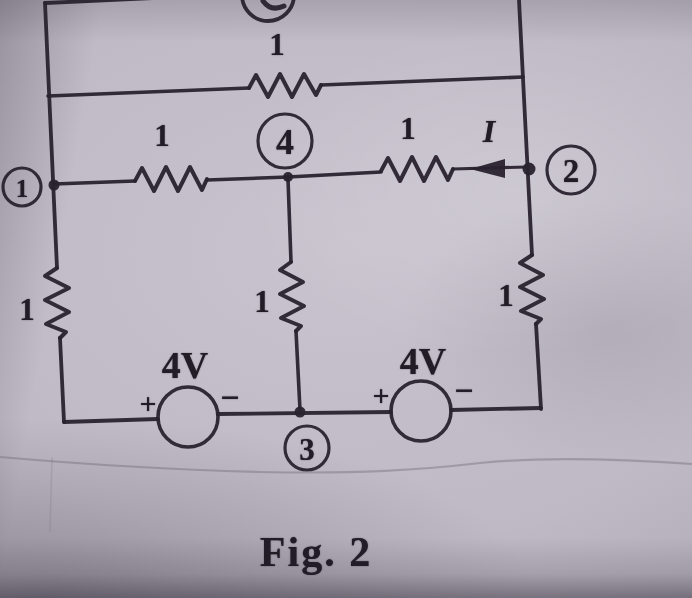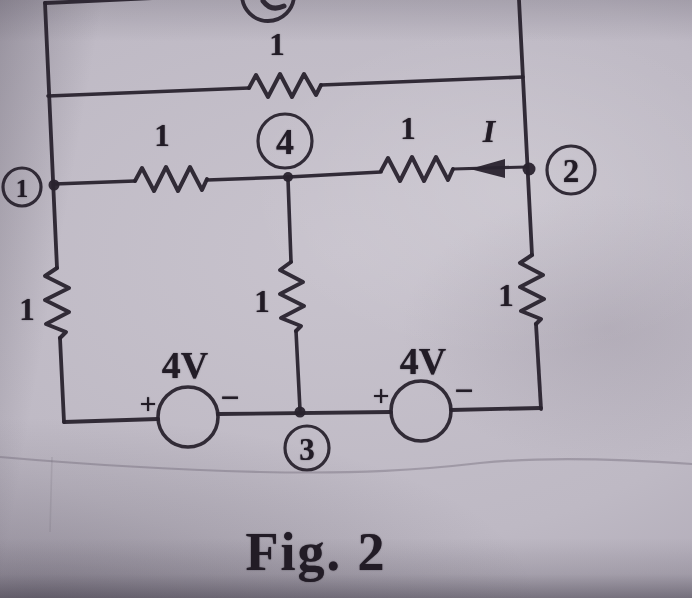--- a/index.html
+++ b/index.html
@@ -99,15 +99,15 @@
   <div class="lbl" style="left:230px;top:398px;font-size:34px">−</div>
   <div class="lbl" style="left:423px;top:361px;font-size:38px">4V</div>
   <div class="lbl" style="left:381px;top:396px;font-size:30px">+</div>
   <div class="lbl" style="left:464px;top:391px;font-size:34px">−</div>
 
   <div class="lbl" style="left:22px;top:188px;font-size:25px">1</div>
   <div class="lbl" style="left:571px;top:171px;font-size:33px">2</div>
   <div class="lbl" style="left:307px;top:449px;font-size:31px">3</div>
   <div class="lbl" style="left:285px;top:142px;font-size:36px">4</div>
 
-  <div class="lbl caption" style="left:316px;top:552px;font-size:54px">Fig. 2</div>
+  <div class="lbl caption" style="left:316px;top:552px;font-size:42px">Fig. 2</div>
 
 </div>
 
 </body></html>

